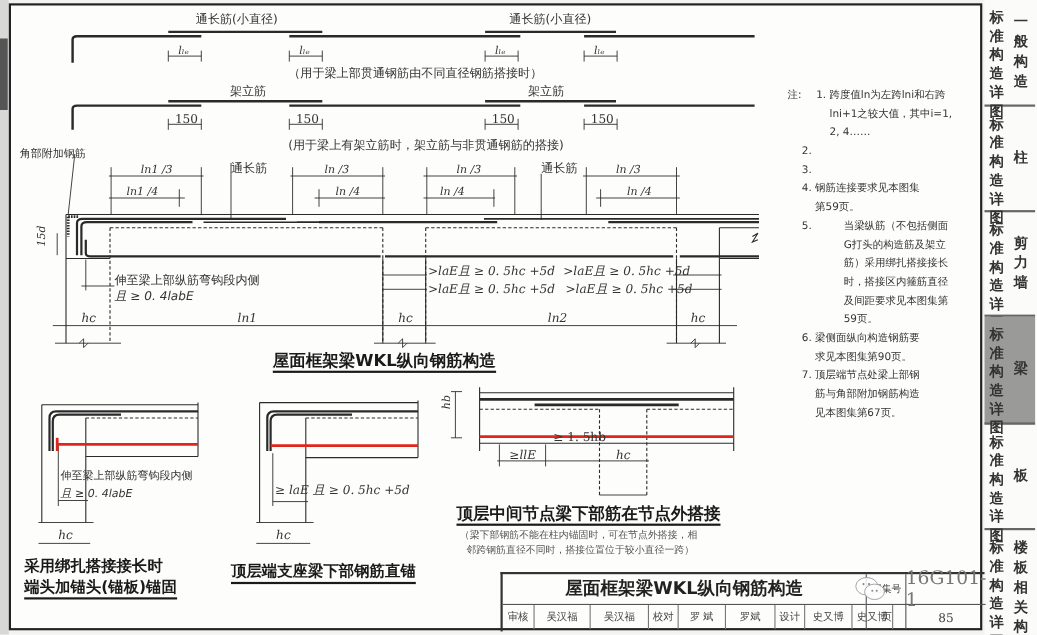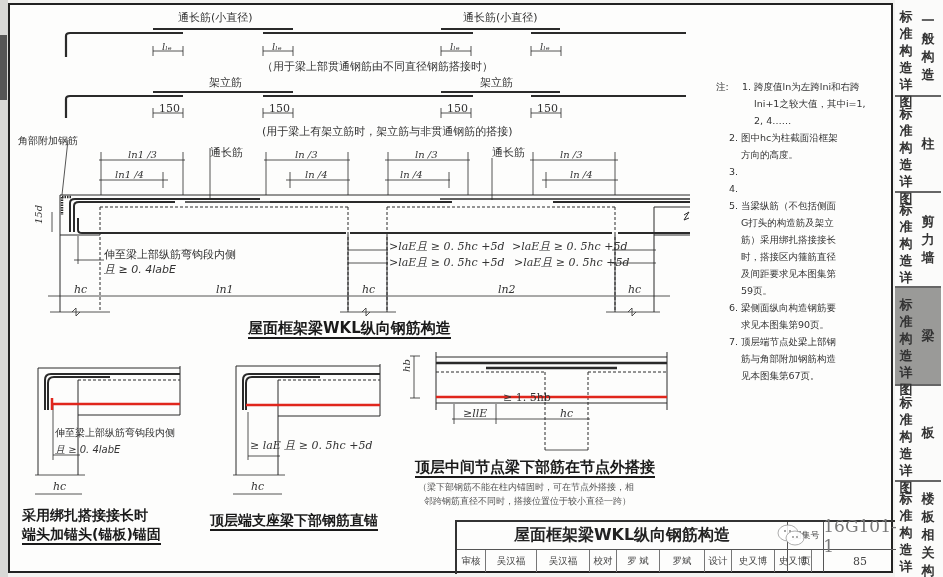--- a/index.html
+++ b/index.html
@@ -282,31 +282,31 @@
 <div class="t sub" style="left:424px;top:494px;">邻跨钢筋直径不同时，搭接位置位于较小直径一跨）</div>
 
 <div class="notes">
   <div class="n">
       <span class="lead">注:</span>
       <span class="num" style="width:auto;">1.</span>
       <span class="body" style="width: 118px; white-space: normal;">跨度值ln为左跨lni和右跨lni+1之较大值，其中i=1, 2, 4……</span>
     </div>
   <div class="n">
       <span class="num">2.</span>
-      <span class="body" style="white-space:normal;">图中hc为柱截面沿框架方向的高度。</span>
     </div>
   <div class="n">
       <span class="num">3.</span>
     </div>
   <div class="n">
       <span class="num">4.</span>
+      <span class="body" style="white-space: normal;">钢筋连接要求见本图集第59页。</span>
     </div>
   <div class="n">
       <span class="num">5.</span>
-      <span class="body" style="white-space: normal;">当梁纵筋（不包括侧面G打头的构造筋及架立筋）采用绑扎搭接接长时，搭接区内箍筋直径及间距要求见本图集第59页。</span>
+      <span class="body" style="white-space: normal; margin-left: 26px;">当梁纵筋（不包括侧面G打头的构造筋及架立筋）采用绑扎搭接接长时，搭接区内箍筋直径及间距要求见本图集第59页。</span>
     </div>
   <div class="n">
       <span class="num">6.</span>
       <span class="body" style="white-space: normal;">梁侧面纵向构造钢筋要求见本图集第90页。</span>
     </div>
   <div class="n">
       <span class="num">7.</span>
       <span class="body" style="white-space: normal;">顶层端节点处梁上部钢筋与角部附加钢筋构造见本图集第67页。</span>
     </div>
 </div>

